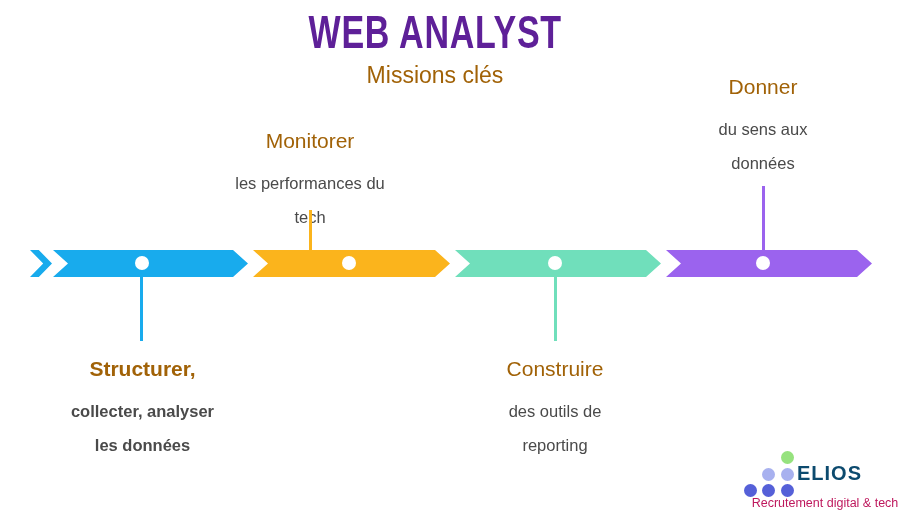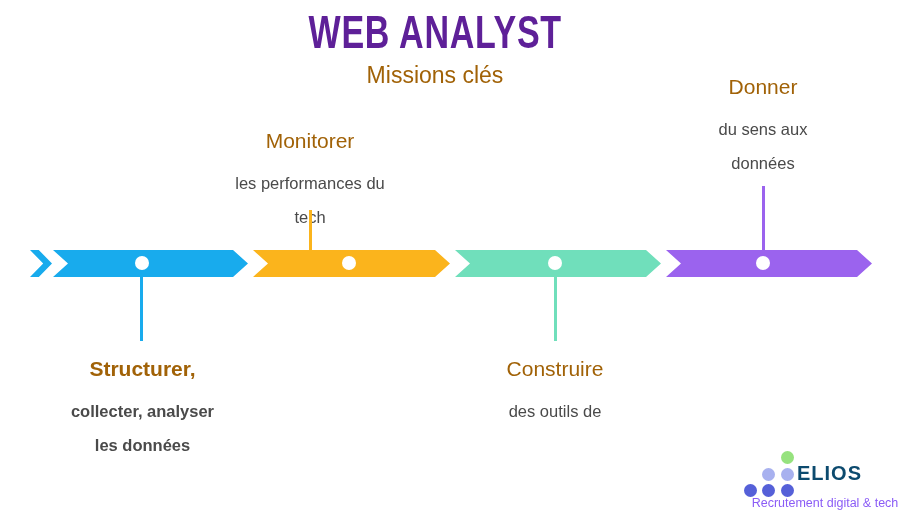--- a/index.html
+++ b/index.html
@@ -69,21 +69,21 @@
   .ld-light2{left:41px;top:22px;}
   .ld-dark1{left:4px;top:38px;}
   .ld-dark2{left:22px;top:38px;}
   .ld-dark3{left:41px;top:38px;}
   .brand{
     position:absolute;left:57px;top:16px;
     font-size:20px;font-weight:700;letter-spacing:1px;color:#0c4a6e;
   }
   .tagline{
     position:absolute;left:0px;top:50px;width:170px;text-align:center;
-    font-size:12.5px;color:#8b5cf6;
+    font-size:12.5px;color:#be185d;
   }
 </style>
 </head>
 <body>
 
 <div class="canvas">
 
   <div class="header">
     <div class="title" style="color: rgb(94, 32, 152);">WEB ANALYST</div>
     <div class="subtitle" style="color: #a16207;">Missions clés</div>
@@ -103,20 +103,21 @@
 
   <div class="milestone m-structurer">
     <div class="heading">Structurer,</div>
     <div class="subline">collecter, analyser</div>
     <div class="subline">les données</div>
   </div>
 
   <div class="milestone m-construire">
     <div class="heading">Construire</div>
     <div class="subline">des outils de</div>
+    <div class="subline">reporting</div>
   </div>
 
   <div class="band-piece chevron" style="background-color: rgb(24, 171, 237);"></div>
 
   <div class="band-piece segment seg-1" style="background-color: rgb(24, 171, 237);"></div>
   <div class="band-piece segment seg-2" style="background-color: rgb(251, 180, 28);"></div>
   <div class="band-piece segment seg-3" style="background-color: rgb(112, 223, 187);"></div>
   <div class="band-piece segment seg-4" style="background-color: rgb(155, 99, 238);"></div>
 
   <div class="dot dot-1"></div>

